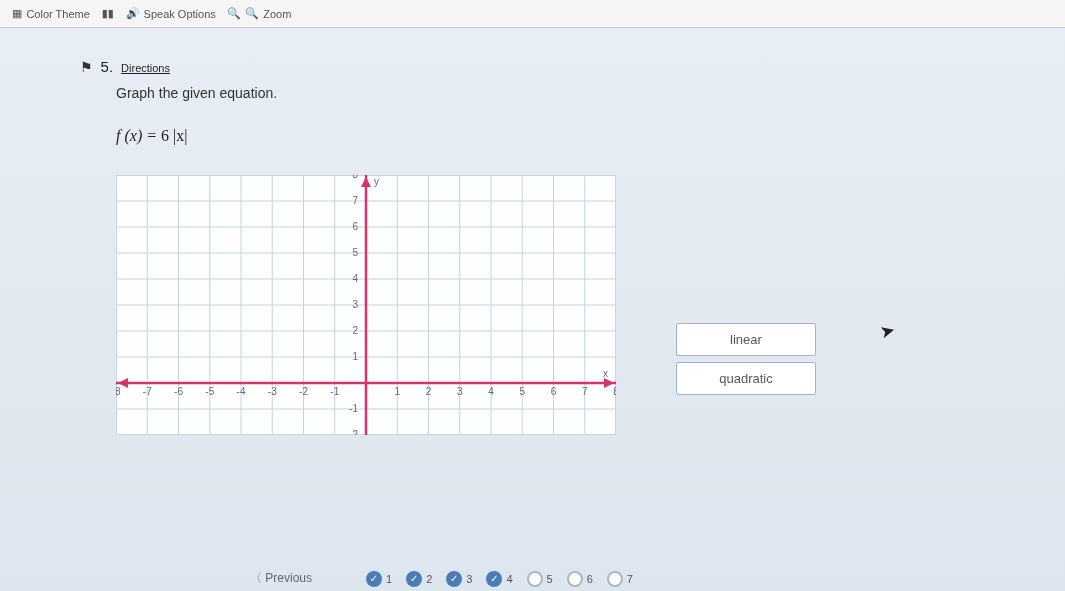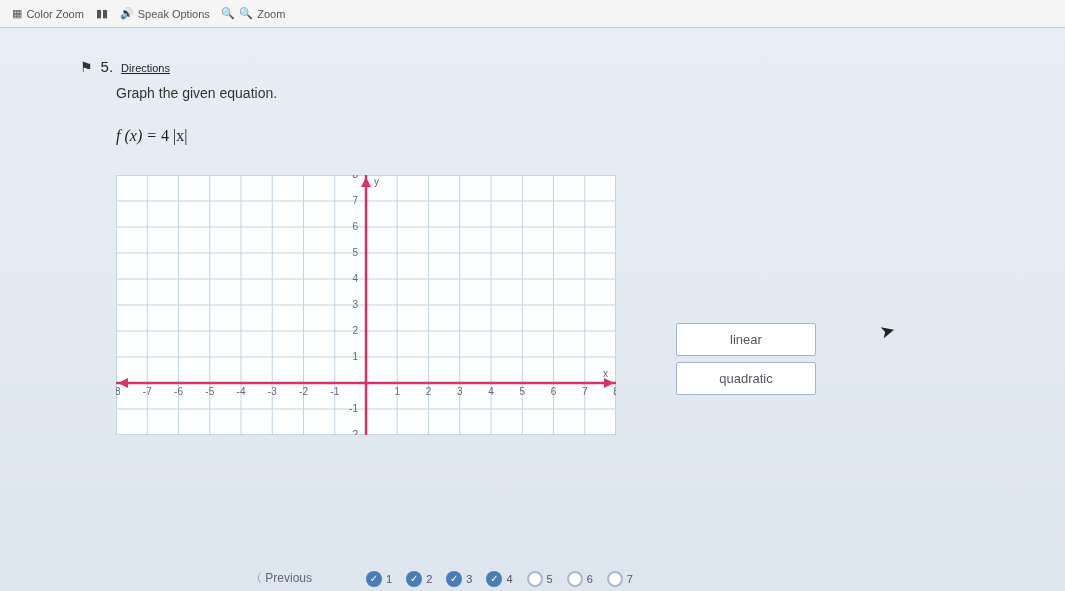--- a/index.html
+++ b/index.html
@@ -135,21 +135,21 @@
     color: #222;
     transform: rotate(-15deg);
   }
 </style>
 </head>
 <body>
 
 <div class="toolbar">
   <div class="toolbar-item">
     <span>▦</span>
-    <span>Color Zoom</span>
+    <span>Color Theme</span>
   </div>
   <div class="toolbar-item">
     <span>▮▮</span>
   </div>
   <div class="toolbar-item">
     <span>🔊</span>
     <span>Speak Options</span>
   </div>
   <div class="toolbar-item">
     <span>🔍</span>
@@ -159,21 +159,21 @@
 </div>
 
 <div class="content">
   <div class="q-header">
     <span class="flag-icon">⚑</span>
     <span class="q-num">5.</span>
     <span class="directions">Directions</span>
   </div>
   <div class="sub-instr">Graph the given equation.</div>
   <div class="equation">
-    <span class="fx">f (x) = </span><span>4 |x|</span>
+    <span class="fx">f (x) = </span><span>6 |x|</span>
   </div>
 
   <div class="main-area">
     <div class="graph-wrap">
       <svg class="graph" id="graph-svg" width="500" height="260">
           <rect x="0" y="0" width="500" height="260" fill="#fdfefe" stroke="#9db3c8" stroke-width="1"></rect>
           <line x1="0" y1="0" x2="0" y2="260" stroke="#c3d4e3" stroke-width="1"></line>
           <line x1="31.25" y1="0" x2="31.25" y2="260" stroke="#c3d4e3" stroke-width="1"></line>
           <line x1="62.5" y1="0" x2="62.5" y2="260" stroke="#c3d4e3" stroke-width="1"></line>
           <line x1="93.75" y1="0" x2="93.75" y2="260" stroke="#c3d4e3" stroke-width="1"></line>

